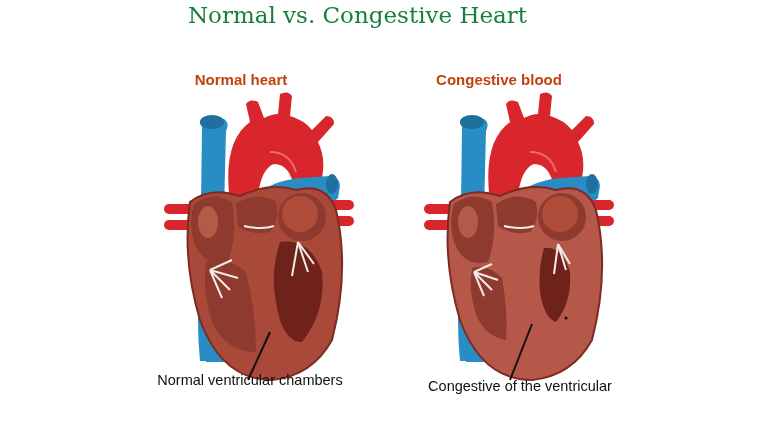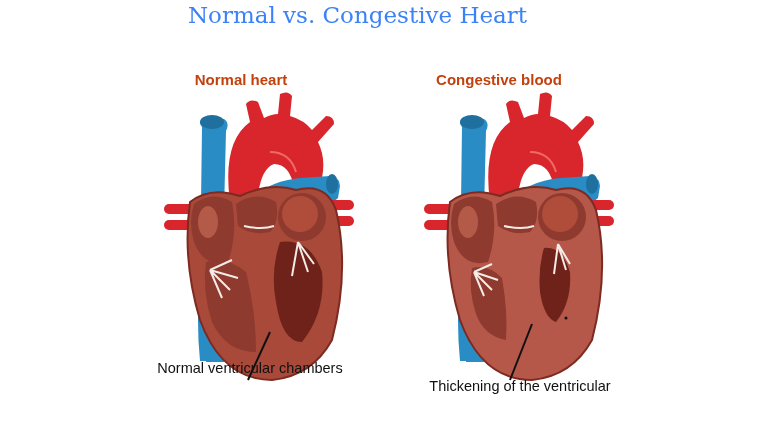--- a/index.html
+++ b/index.html
@@ -1,17 +1,17 @@
 <!DOCTYPE html>
 <html><head>
 <meta charset="utf-8">
 <style>
   html, body { margin:0; padding:0; background:#ffffff; }
   body { width:775px; height:436px; position:relative; overflow:hidden; font-family:"Liberation Sans", sans-serif; }
-  .title { position:absolute; left:0; top:2px; width:715px; text-align:center; font-family:"DejaVu Serif", serif; font-size:23px; color:#3b82f6; }
+  .title { position:absolute; left:0; top:2px; width:715px; text-align:center; font-family:"DejaVu Serif", serif; font-size:23px; color:#15803d; }
   .subtitle { position:absolute; top:71px; font-weight:bold; font-size:15px; color:#c2410c; text-align:center; width:200px; }
   .caption { position:absolute; font-size:14.5px; color:#111; text-align:center; line-height:19px; }
   .heart { position:absolute; top:92px; width:220px; height:290px; }
 </style>
 </head>
 <body>
 
 <div class="title">Normal vs. Congestive Heart</div>
 
 <div class="subtitle" style="left:141px;">Normal heart</div>
@@ -87,17 +87,17 @@
     <g stroke="#f2ece8" stroke-width="2" fill="none">
       <path d="M64 180 l18 -8 M64 180 l18 18 M64 180 l24 8 M64 180 l10 24"></path>
       <path d="M148 152 l8 26 M148 152 l-4 30 M148 152 l12 20"></path>
       <path d="M94 134 q18 4 30 0"></path>
     </g>
     <circle cx="156" cy="226" r="1.5" fill="#111"></circle>
   </g>
   <line x1="122" y1="232" x2="100" y2="288" stroke="#111" stroke-width="2"></line>
 </svg>
 
-<div class="caption" style="left:140px; top:359px; width:220px;text-align:center;">Normal ventricular chambers</div>
+<div class="caption" style="left:140px; top:371px; width:220px;text-align:center;">Normal ventricular chambers</div>
 
 <div class="caption" style="left:380px; top:377px; width:280px;">
-  <div>Thickening of the ventricular</div>
+  <div>Congestive of the ventricular</div>
 </div>
 
 </body></html>

